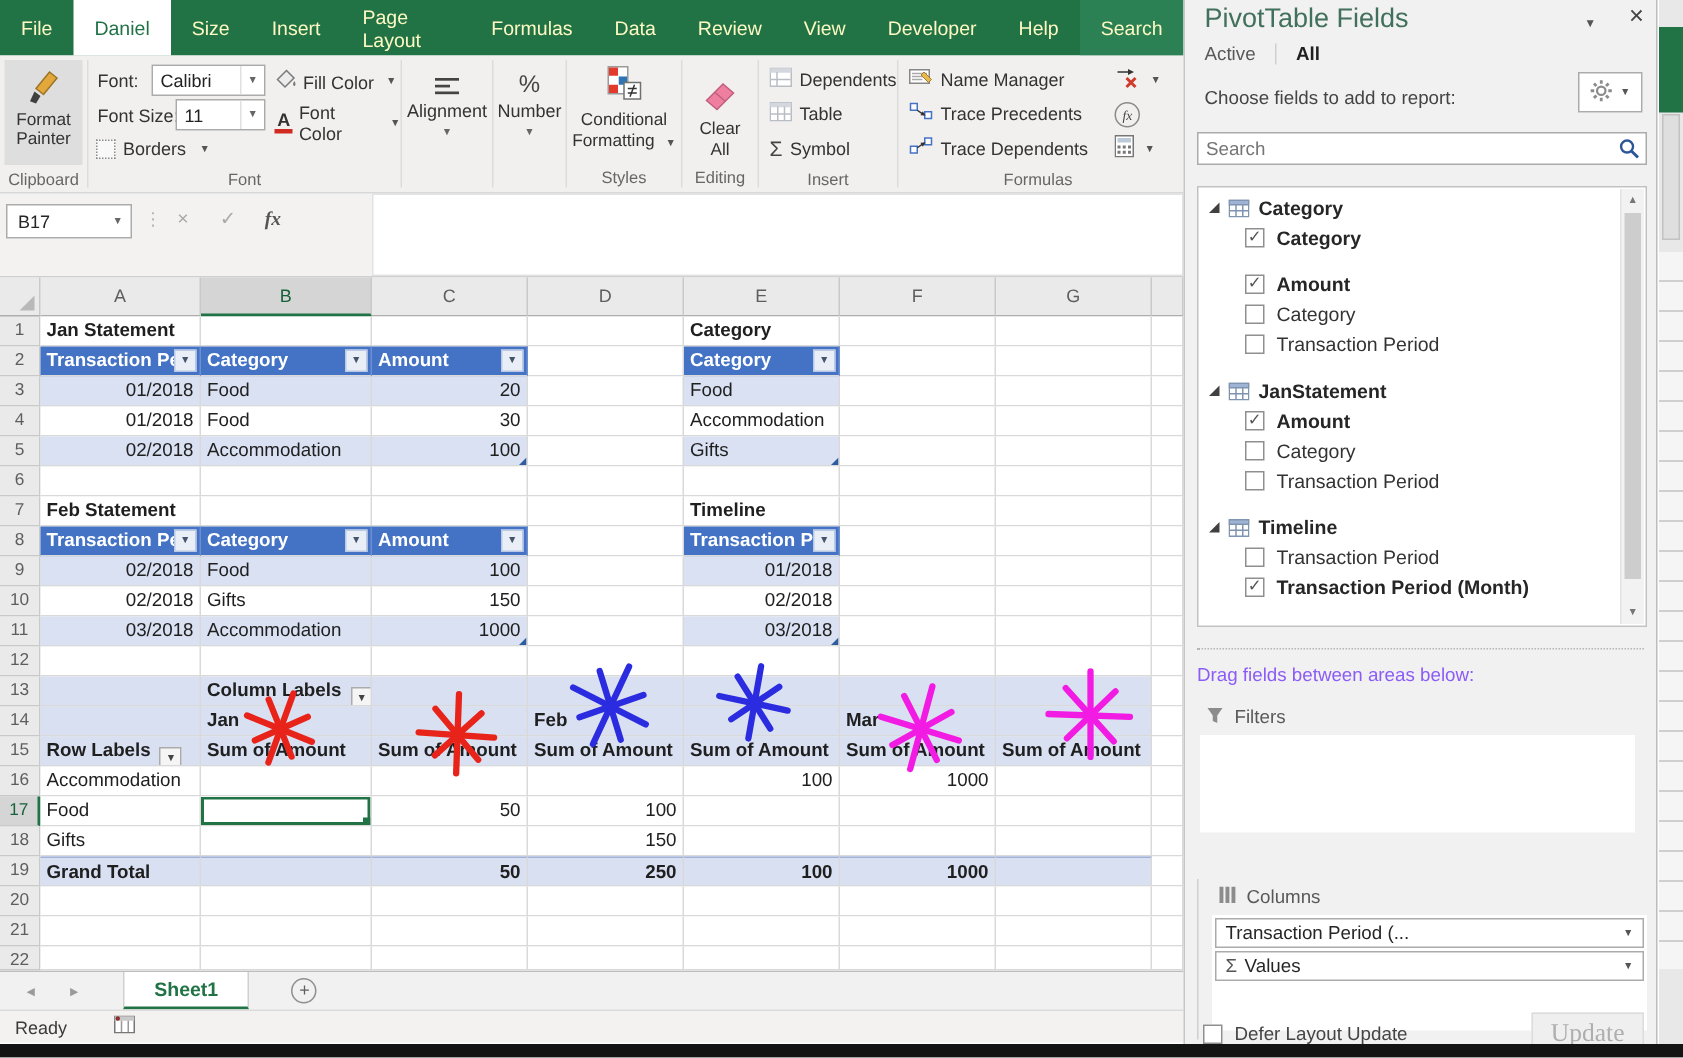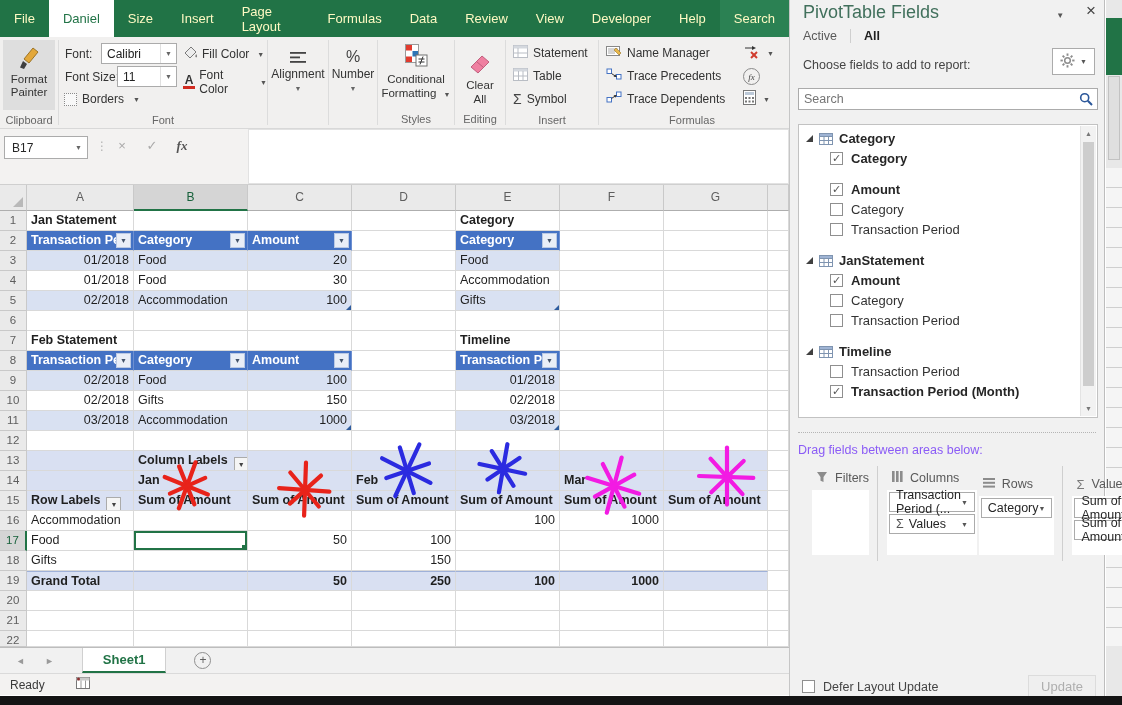--- a/index.html
+++ b/index.html
@@ -121,32 +121,32 @@
   .tblic { flex:none; height:12px; }
   .fl-field { display:flex; align-items:center; gap:8px; padding-left:31px; height:20px; font-size:13px; color:#333; }
   .fl-field.on .flbl { font-weight:bold; color:#262626; }
   .fl-gap { height:11px; }
   .cb { width:13px; height:13px; border:1px solid #8f8f8f; background:#fff; font-size:11px; line-height:11px; text-align:center; color:#555; flex:none; }
   .sb { position:absolute; top:1px; right:1px; bottom:1px; width:16px; background:#f2f2f2; border-left:1px solid #e3e3e3; }
   .sb .ar8 { position:absolute; left:0; right:0; height:15px; font-size:7px; color:#777; text-align:center; line-height:15px; }
   .sb .up { top:0; } .sb .dn { bottom:0; }
   .sb .thumb { position:absolute; left:2px; right:2px; top:16px; height:244px; background:#cdcdcd; }
   .p-hint { position:absolute; top:432px; left:8px; right:8px; border-top:1px dotted #b5b5b5; padding-top:10px; color:#8b5cf6; }
-  .p-areas { position:absolute; top:466px; left:20px; right:6px; height:202px; display:grid; grid-template-columns:1fr 1fr 1fr 1fr; grid-template-rows:95px 107px; }
+  .p-areas { position:absolute; top:466px; left:8px; right:6px; height:202px; display:grid; grid-template-columns:1fr; grid-template-rows:95px 107px;gap:25px; }
   .q { padding:2px 8px 4px 2px; }
   .q.rightq { border-left:1px solid #cfcfcf; padding-left:9px; padding-right:0; }
   .q.bottomq { padding-top:8px; }
   .q-head { display:flex; align-items:center; gap:7px; color:#595959; height:20px; padding-left:4px; }
   .zone { background:#fff; margin-top:2px; padding:2px 2px; height:calc(100% - 24px); }
   .pill { display:flex; align-items:center; height:20px; background:#fff; border:1px solid #ababab; margin-bottom:2px; padding:0 6px; font-size:12.5px; color:#262626; }
   .pill .pdd { margin-left:auto; font-size:7px; color:#555; }
   .pill .psig { margin-right:5px; color:#555; }
   .sigch { font-size:13px; color:#7a7a7a; font-weight:normal; }
   .p-bottom { position:absolute; top:675px; left:12px; right:8px; display:flex; align-items:center; gap:8px; }
-  .updbtn { margin-left:auto; background:#efefef; border:1px solid #dcdcdc; color:#aeaeae; font-size:13px; padding:3px 12px; font-family:Liberation Sans, sans-serif; }
+  .updbtn { margin-left:auto; background:#efefef; border:1px solid #dcdcdc; color:#aeaeae; font-size:17px; padding:3px 12px; font-family:Liberation Serif, serif; }
 
   
   .sliver { position:absolute; left:1106px; top:0; width:16px; height:696px; background:#e8e8e8; z-index:9; }
   .sliver .grn { position:absolute; top:18px; left:0; right:0; height:57px; background:#217346; }
   .sliver .blk { position:absolute; top:76px; left:2px; right:2px; height:84px; background:#dfdfdf; border:1px solid #c2c2c2; }
   .sliver .rows { position:absolute; top:168px; bottom:50px; left:0; right:0;
     background:repeating-linear-gradient(to bottom, #f5f5f5 0 19px, #cfcfcf 19px 20px); }
 
   .strip { position:absolute; left:0; right:0; bottom:0; height:9px; background:#141414; z-index:20; }
   #ann { position:absolute; left:0; top:0; width:1122px; height:705px; pointer-events:none; z-index:6; }
@@ -277,21 +277,21 @@
       <div class="rsep"></div>
 
       <div class="rgroup g-ins">
         <div class="ins-row gray">
           <span><svg width="15" height="13">
                 <rect x="0.5" y="0.5" width="14" height="12" fill="#fff" stroke="#b9bdc4"></rect>
                 <rect x="0.5" y="0.5" width="14" height="3" fill="#d4d8de"></rect>
                 <line x1="5" y1="3" x2="5" y2="12.5" stroke="#b9bdc4"></line>
                 <line x1="1" y1="8" x2="14" y2="8" stroke="#b9bdc4"></line>
               </svg></span>
-          <span>Statement</span>
+          <span>Dependents</span>
         </div>
         <div class="ins-row gray">
           <span><svg width="15" height="13">
                 <rect x="0.5" y="0.5" width="14" height="12" fill="#fff" stroke="#b9bdc4"></rect>
                 <rect x="0.5" y="0.5" width="14" height="3" fill="#d4d8de"></rect>
                 <line x1="5.5" y1="3" x2="5.5" y2="12.5" stroke="#b9bdc4"></line>
                 <line x1="10" y1="3" x2="10" y2="12.5" stroke="#b9bdc4"></line>
                 <line x1="1" y1="8" x2="14" y2="8" stroke="#b9bdc4"></line>
               </svg></span>
           <span>Table</span>

